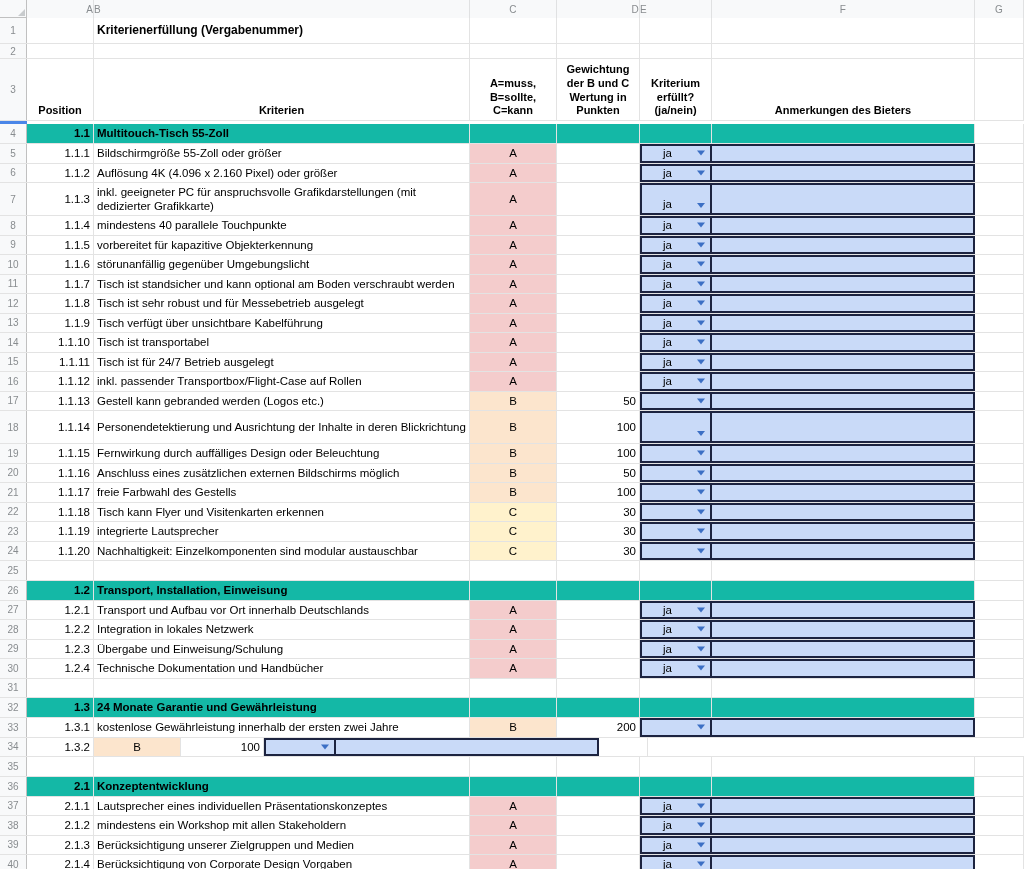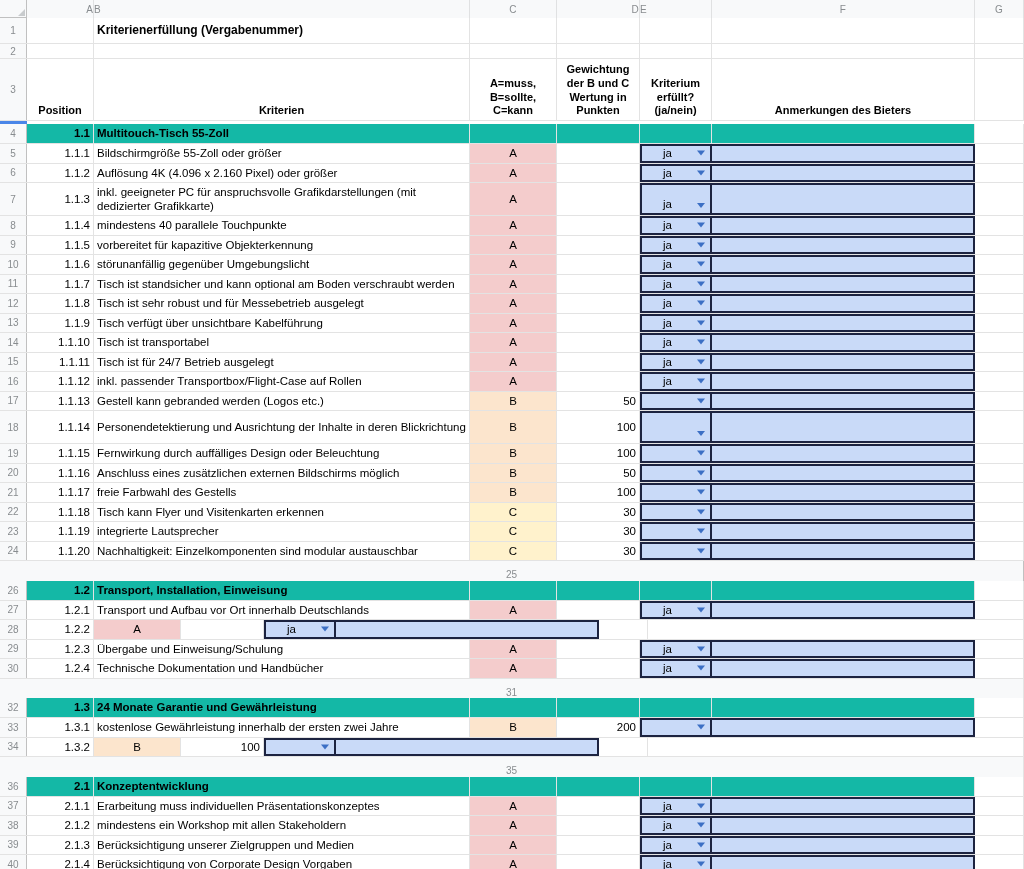--- a/index.html
+++ b/index.html
@@ -173,21 +173,21 @@
 
   
   .remark {
     background: #c9daf8;
     border: 2px solid #1c2340;
     border-left: none;
   }
 
   .b-text { white-space: normal; }
 
-  .blankgap { height: 19.5px; flex-direction: column; }
+  .blankgap { height: 19.5px; }
 </style>
 </head>
 <body>
 
 <div id="sheet">
 
   <div class="colhead-row">
     <div class="corner-box"></div>
     <div class="colhead c-a">A</div>
     <div class="colhead c-b">B</div>
@@ -551,20 +551,21 @@
         <div class="cell c-e dd">
           <span>ja</span>
           <span class="arrow"></span>
         </div>
         <div class="cell c-f remark"></div>
         <div class="cell c-g"></div>
       </div>
       <div class="row r-data">
         <div class="rowhead">28</div>
         <div class="cell c-a">1.2.2</div>
+        <div class="cell c-b b-text">Integration in lokales Netzwerk</div>
         <div class="cell c-c fill-A">A</div>
         <div class="cell c-d"></div>
         <div class="cell c-e dd">
           <span>ja</span>
           <span class="arrow"></span>
         </div>
         <div class="cell c-f remark"></div>
         <div class="cell c-g"></div>
       </div>
       <div class="row r-data">
@@ -654,21 +655,21 @@
         <div class="cell c-b">Konzeptentwicklung</div>
         <div class="cell c-c"></div>
         <div class="cell c-d"></div>
         <div class="cell c-e"></div>
         <div class="cell c-f"></div>
         <div class="cell c-g"></div>
       </div>
       <div class="row r-data">
         <div class="rowhead">37</div>
         <div class="cell c-a">2.1.1</div>
-        <div class="cell c-b b-text">Erarbeitung muss individuellen Präsentationskonzeptes</div>
+        <div class="cell c-b b-text">Lautsprecher eines individuellen Präsentationskonzeptes</div>
         <div class="cell c-c fill-A">A</div>
         <div class="cell c-d"></div>
         <div class="cell c-e dd">
           <span>ja</span>
           <span class="arrow"></span>
         </div>
         <div class="cell c-f remark"></div>
         <div class="cell c-g"></div>
       </div>
       <div class="row r-data">

